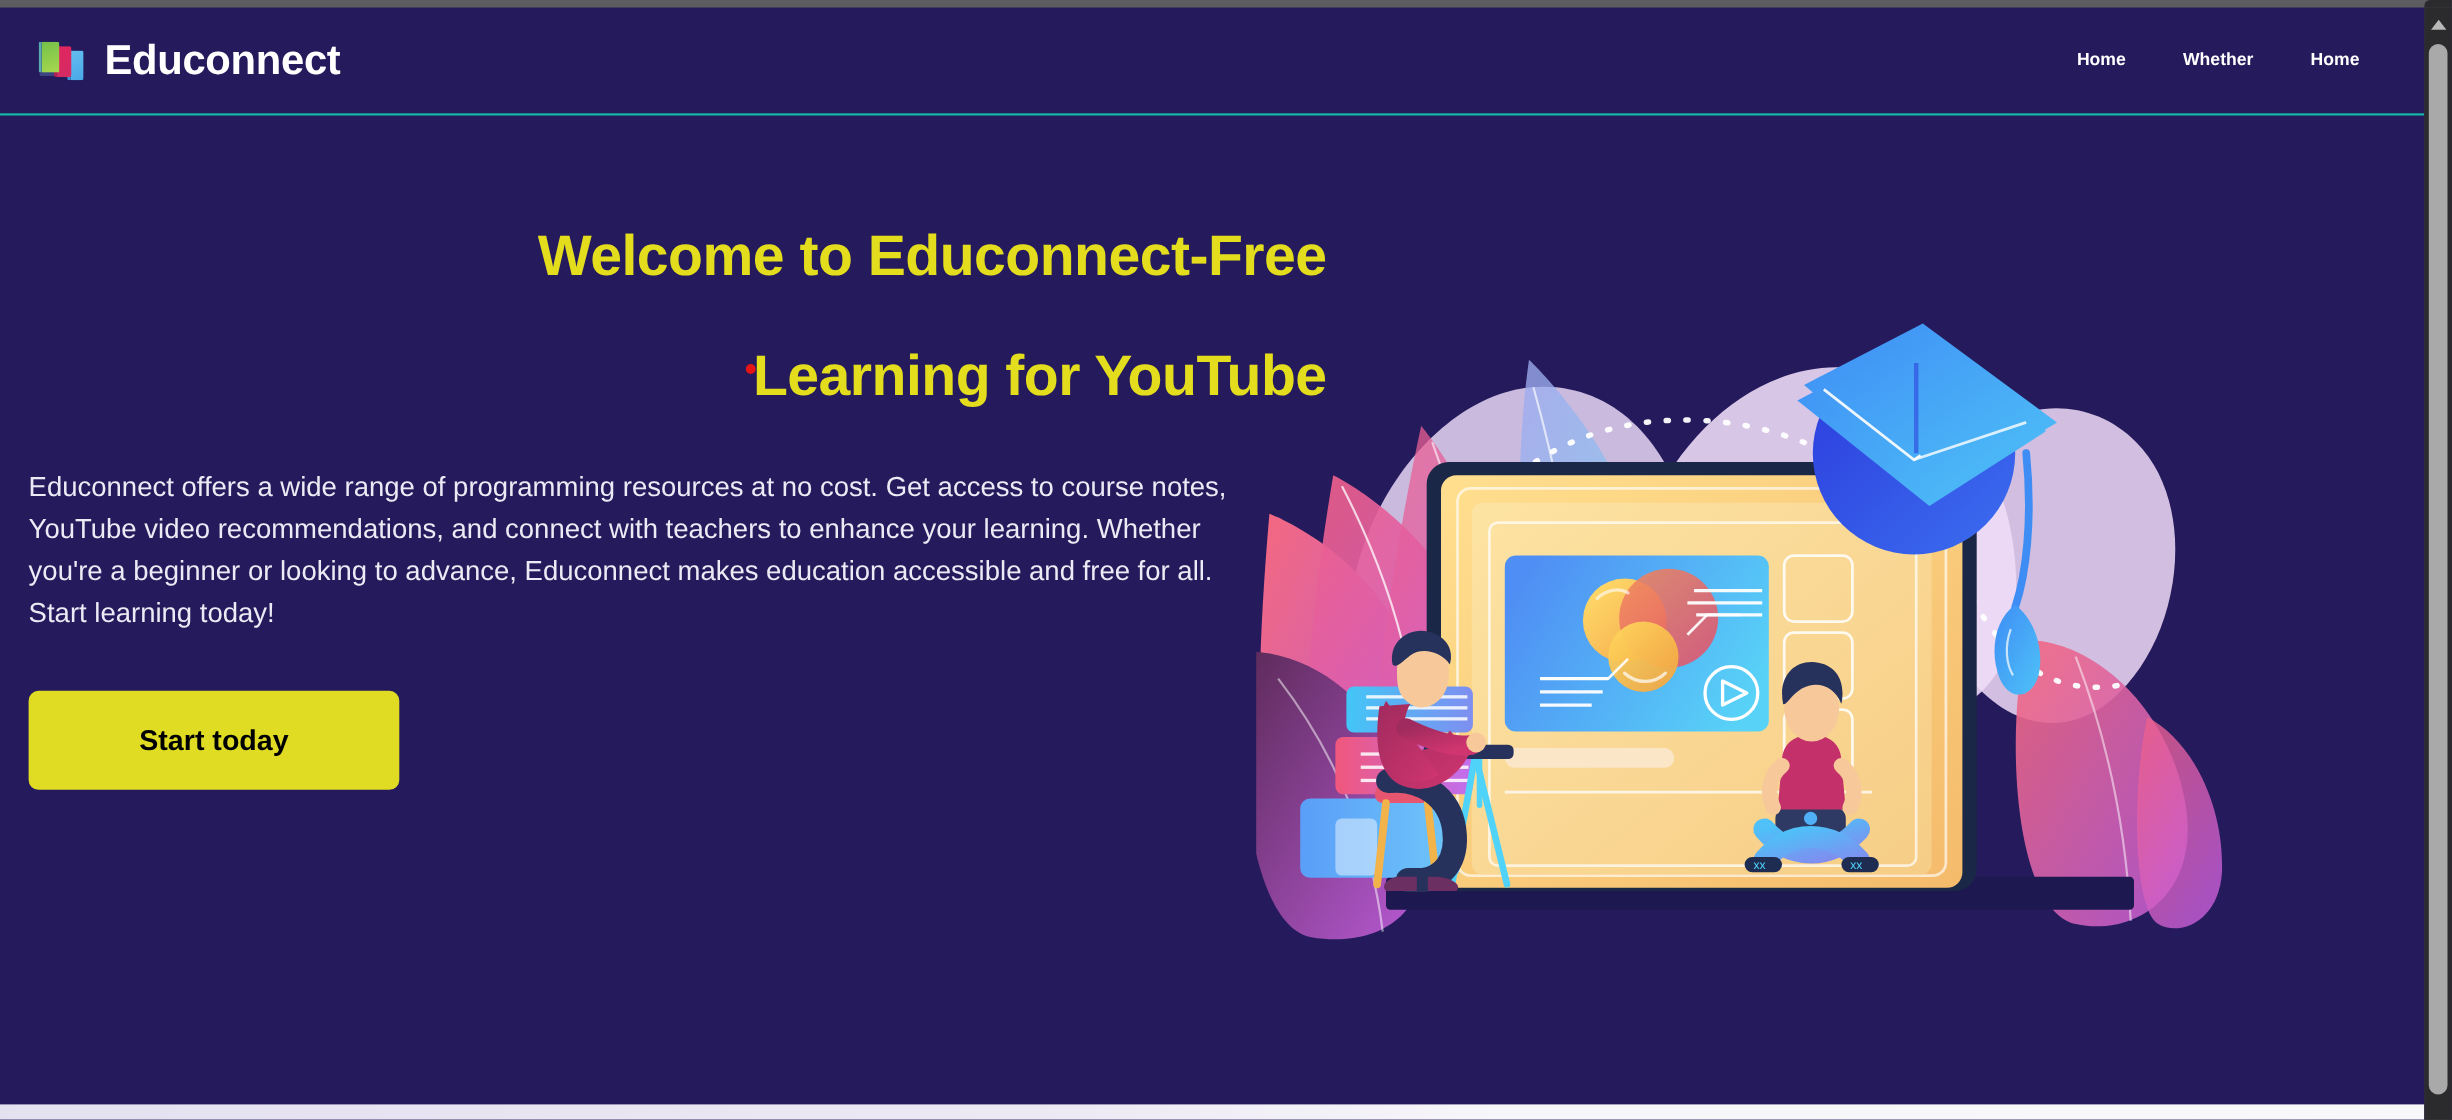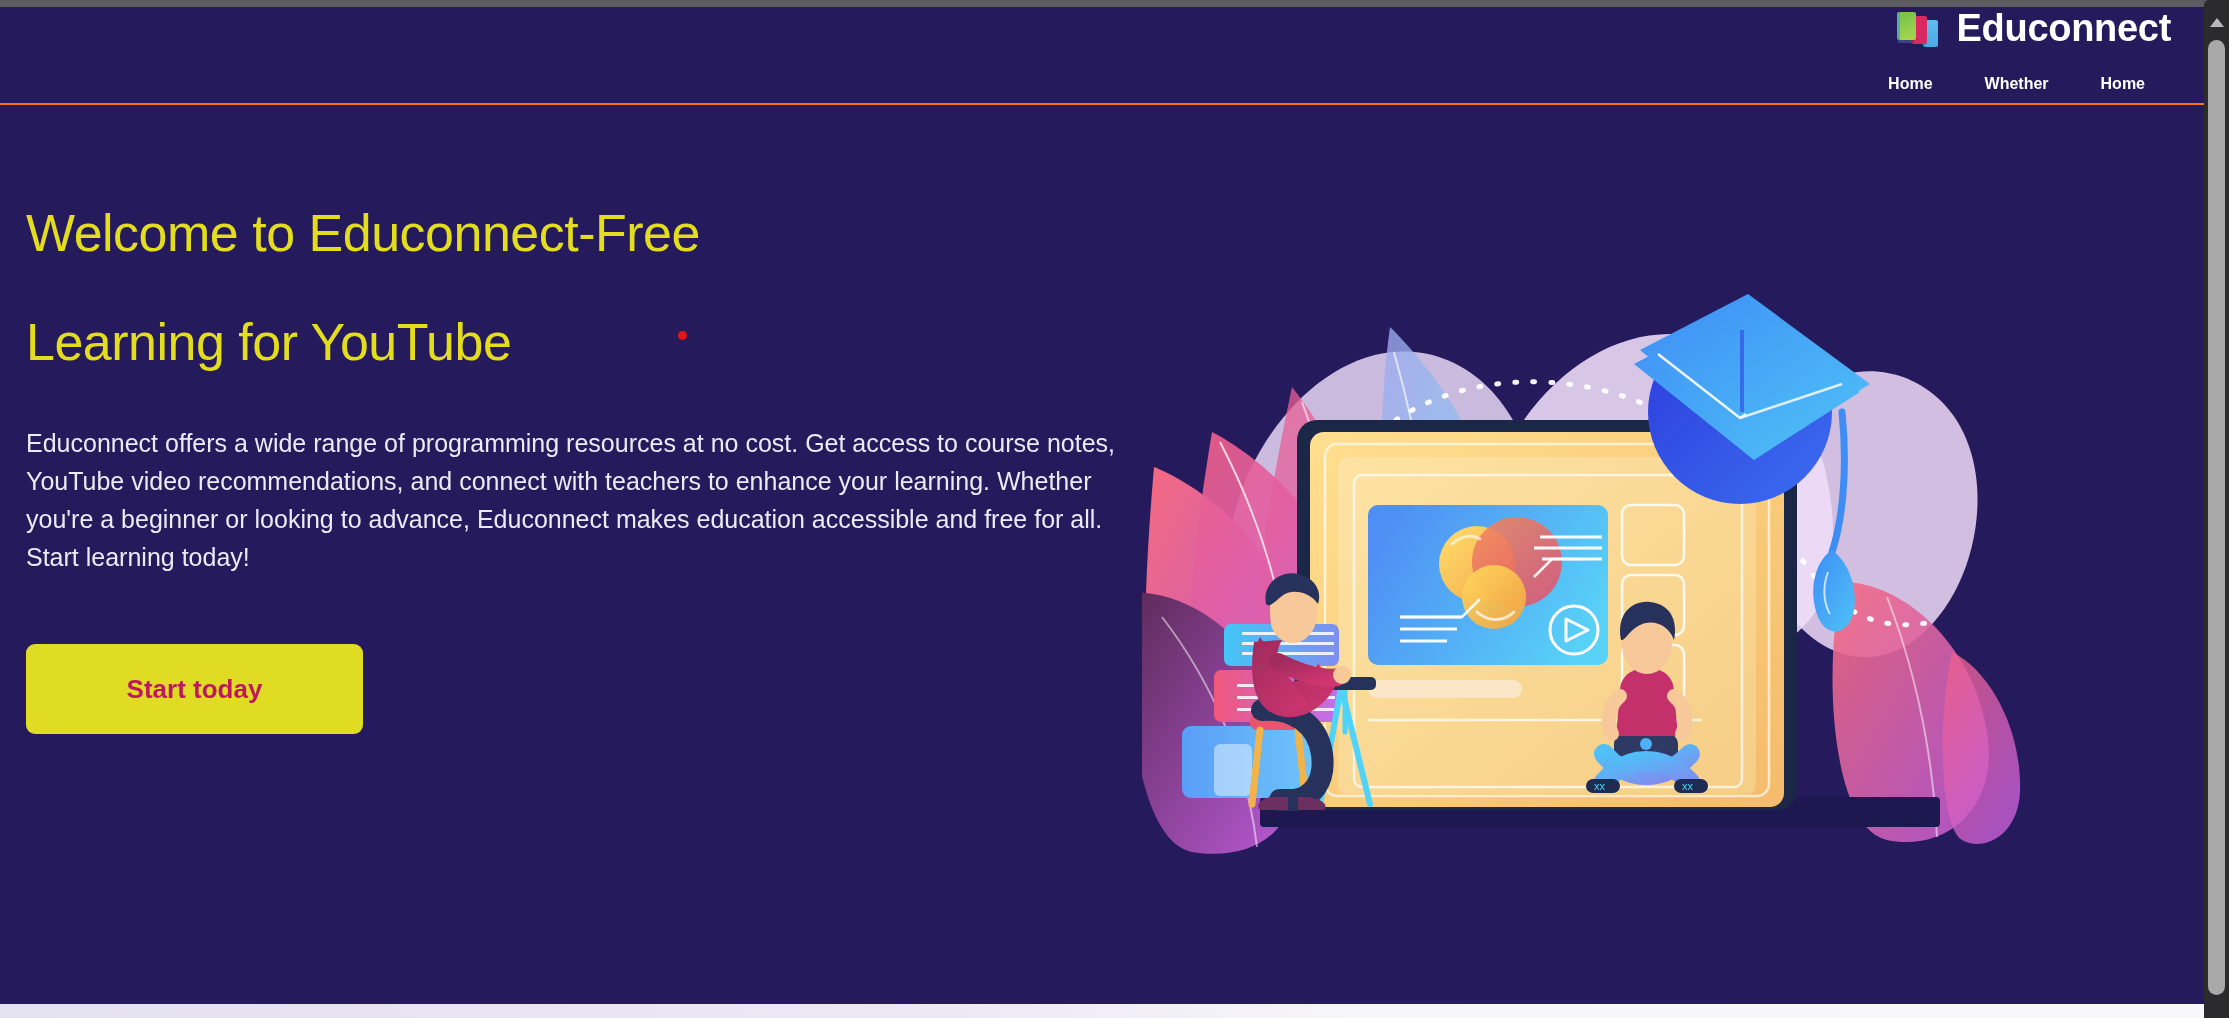--- a/index.html
+++ b/index.html
@@ -38,26 +38,25 @@
     overflow: hidden;
   }
 
   
   .site-header {
     position: absolute;
     top: 0; left: 0;
     width: 2204px;
     height: 98px;
     background: #241a5c;
-    border-bottom: 2px solid #f97316;
+    border-bottom: 2px solid #14b8a6;
     display: flex;
-    align-items: flex-end;
+    align-items: center;
     justify-content: space-between;
     padding: 0 33px 0 34px;
-    flex-direction: column;
   }
 
   .brand {
     display: flex;
     align-items: center;
     gap: 17px;
   }
 
   .brand-mark {
     width: 44px; height: 42px;
@@ -119,24 +118,25 @@
   .hero-copy {
     position: absolute;
     left: 26px;
     top: 100px;
     width: 1180px;
   }
 
   .hero-title {
     color: #e3dd1e;
     font-size: 52px;
-    font-weight: normal;
+    font-weight: bold;
     line-height: 1.0;
     letter-spacing: -.5px;
     white-space: nowrap;
+    text-align: right;
   }
   .hero-title.second { margin-top: 57px; }
 
   .hero-dot {
     position: absolute;
     left: 652px;
     top: 124px;
     width: 9px; height: 9px;
     border-radius: 50%;
     background: #e31515;
@@ -145,28 +145,28 @@
   .hero-text {
     margin-top: 56px;
     color: #eceaf4;
     font-size: 25px;
     line-height: 1.52;
     width: 1125px;
     font-weight: normal;
   }
 
   .cta-button {
-    margin-top: 68px;
+    margin-top: 52px;
     display: inline-flex;
     align-items: center;
     justify-content: center;
     width: 337px;
     height: 90px;
     background: #e0dc23;
-    color: #be185d;
+    color: #000000;
     border: none;
     border-radius: 9px;
     font-size: 26px;
     font-weight: bold;
     font-family: "Liberation Sans", sans-serif;
     cursor: pointer;
   }
 
   
   .hero-art {

